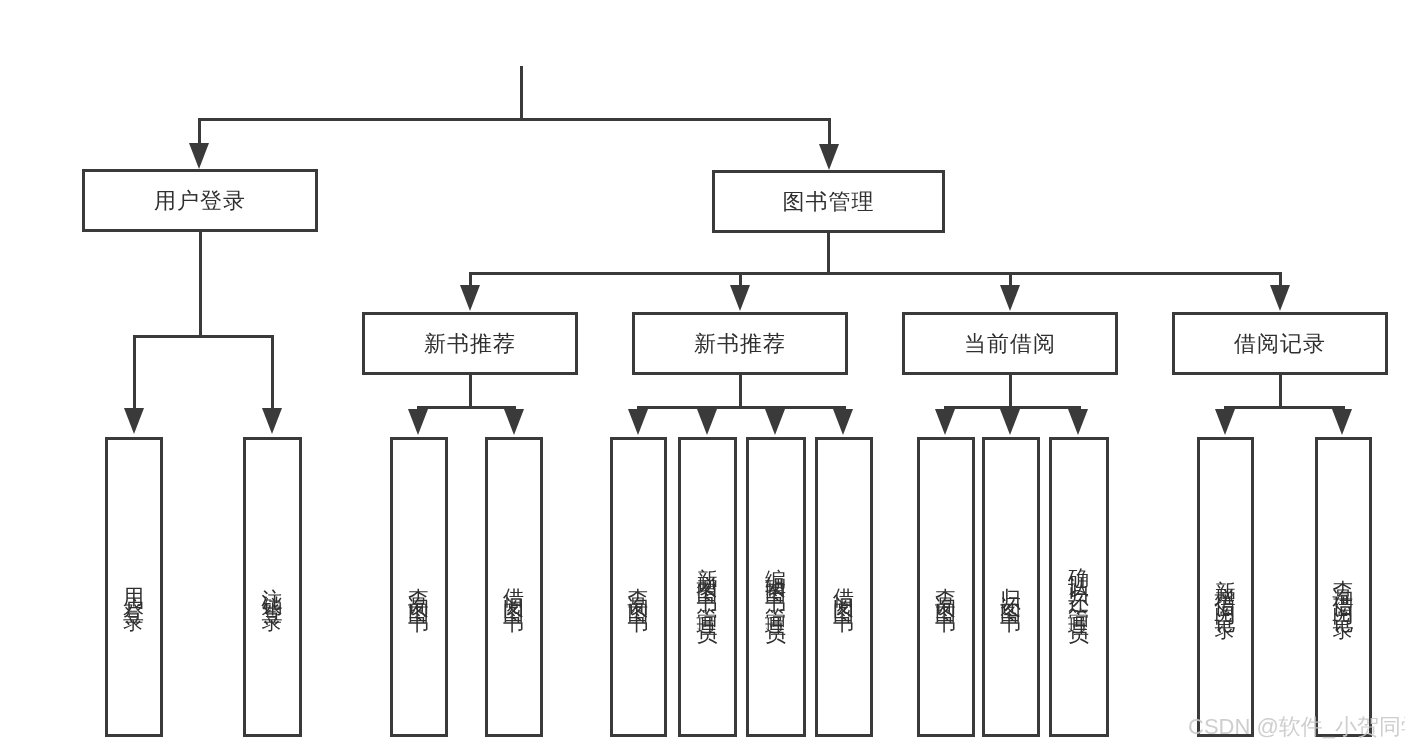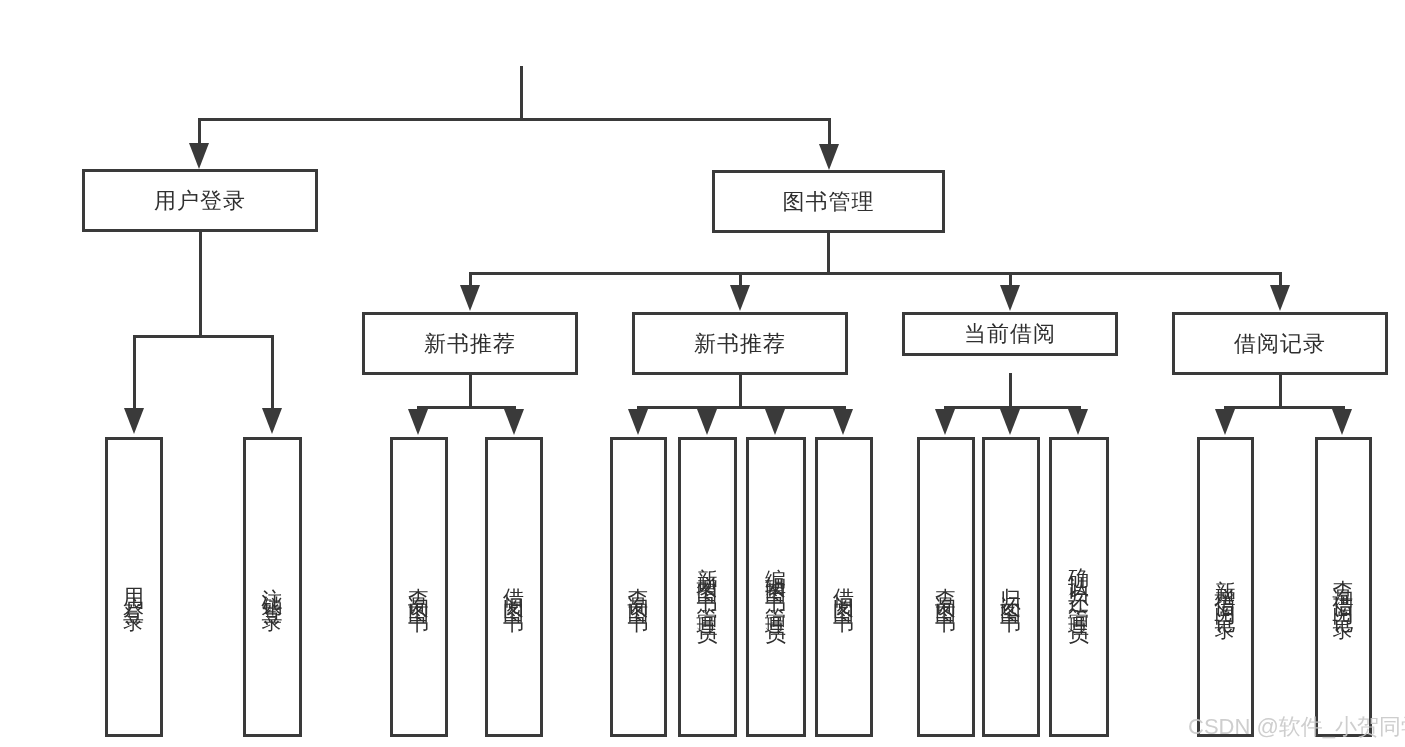--- a/index.html
+++ b/index.html
@@ -78,21 +78,21 @@
   <div class="arrow" style="left:1000px;top:285px"></div>
   <div class="vl" style="left:1279px;top:272px;height:15px"></div>
   <div class="arrow" style="left:1270px;top:285px"></div>
 
   <div class="box" style="left:362px;top:312px;width:216px;height:63px">
     <span>新书推荐</span>
   </div>
   <div class="box" style="left:632px;top:312px;width:216px;height:63px">
     <span>新书推荐</span>
   </div>
-  <div class="box" style="left:902px;top:312px;width:216px;height:44px">
+  <div class="box" style="left:902px;top:312px;width:216px;height:63px">
     <span>当前借阅</span>
   </div>
   <div class="box" style="left:1172px;top:312px;width:216px;height:63px">
     <span>借阅记录</span>
   </div>
 
   <div class="vl" style="left:469px;top:373px;height:35px"></div>
   <div class="hl" style="left:417px;top:406px;width:99px"></div>
   <div class="vl" style="left:417px;top:406px;height:6px"></div>
   <div class="arrow" style="left:408px;top:409px"></div>

